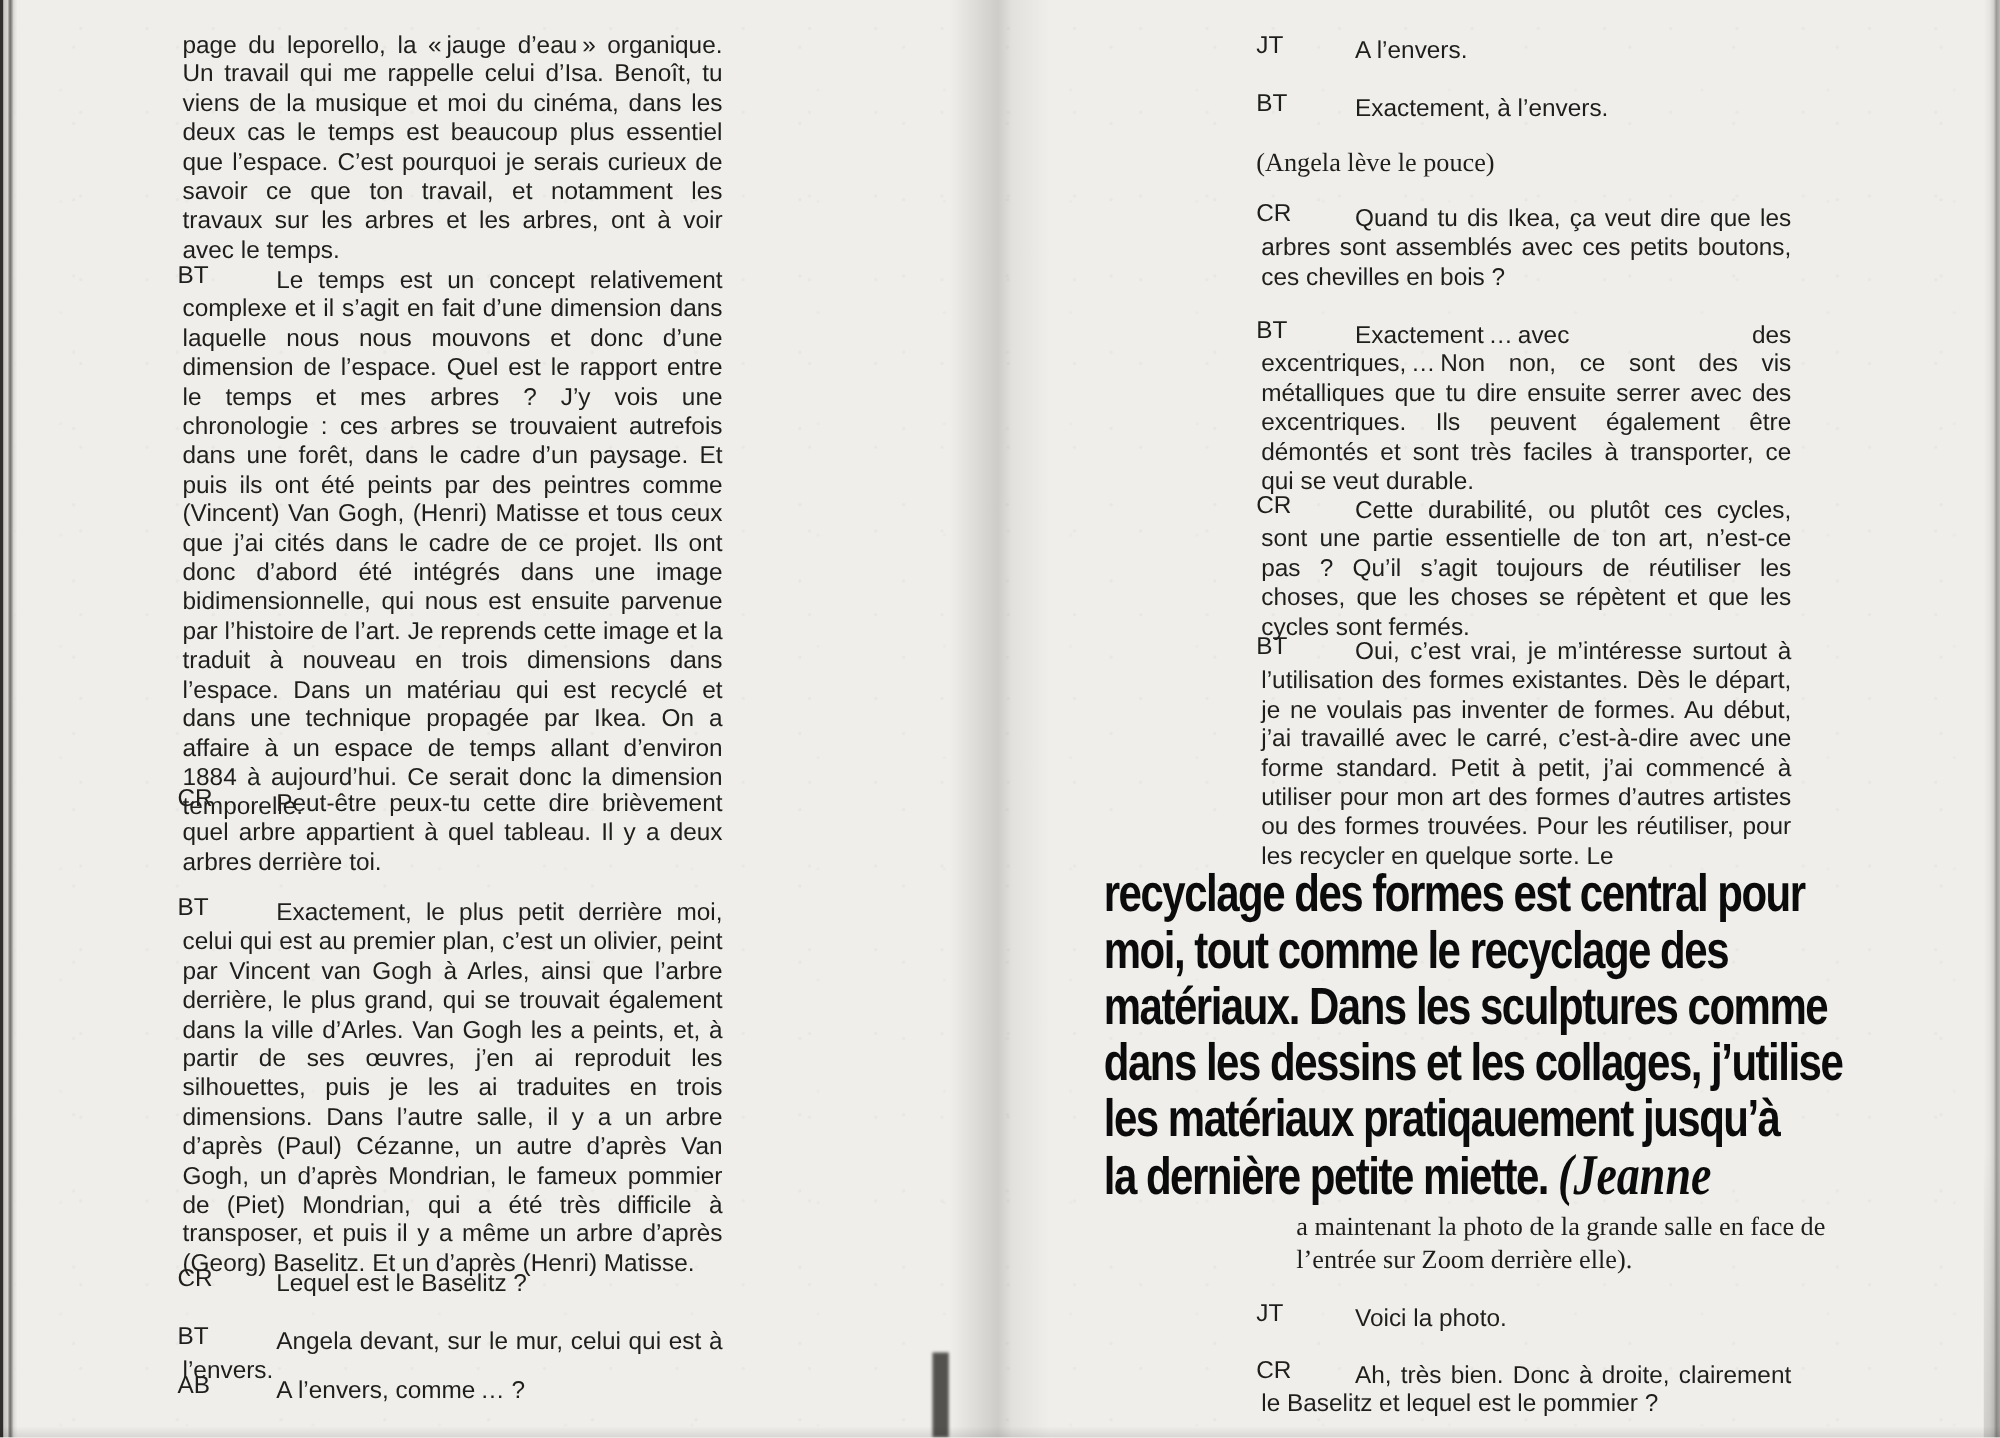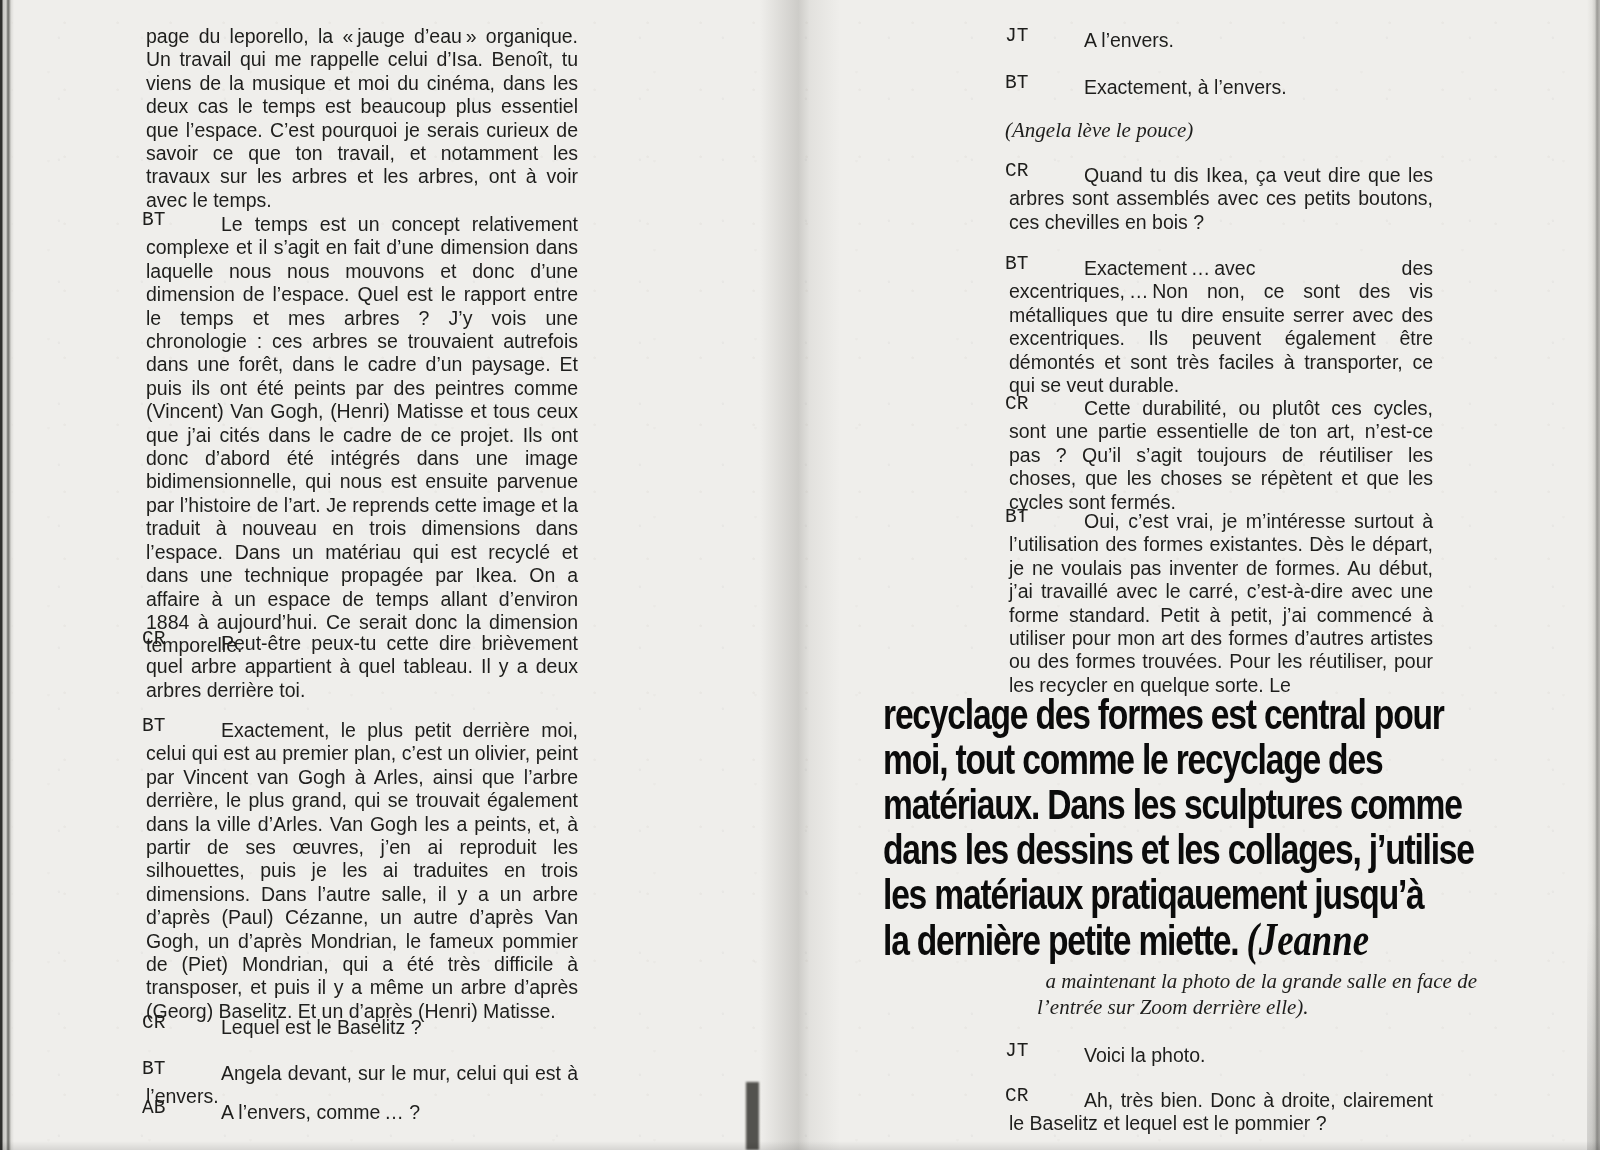--- a/index.html
+++ b/index.html
@@ -14,26 +14,26 @@
     font-family:"Liberation Sans", sans-serif;
     color:#1e1e1c;
   }
   .block{
     position:absolute;width:440px;
     font-size:19.5px;line-height:23.4px;
     text-align:justify;text-align-last:left;-moz-text-align-last:left;
   }
   .block p{margin:4px;text-indent:75px;}
   .block.nolabel p{text-indent:0;}
-  .speaker{position:absolute;left:0;top:0;font-family:Liberation Mono, monospace;}
+  .speaker{position:absolute;left:0;top:0;}
   .col-left{left:142px;}
   .col-right{left:1005px;width:432px;}
   .stage{
-    font-family:"Liberation Serif", serif;font-style:italic;
-    font-size:21px;line-height:26px;text-align:right;
+    font-family:"Liberation Serif", serif;
+    font-size:21px;line-height:26px;text-align:left;
   }
   .stage p{text-indent:0;margin:0;}
   .pagenum{position:absolute;font-size:13px;line-height:23.4px;margin-top:44px;}
   .pull-quote{
     position:absolute;left:883px;top:692px;
     transform:scaleX(0.8);transform-origin:0 0;
     font-weight:bold;font-size:42px;line-height:45px;letter-spacing:-1.5px;
     color:#0b0b0b;white-space:nowrap;text-align:left;
   }
   .pq-line{height:45px;}

